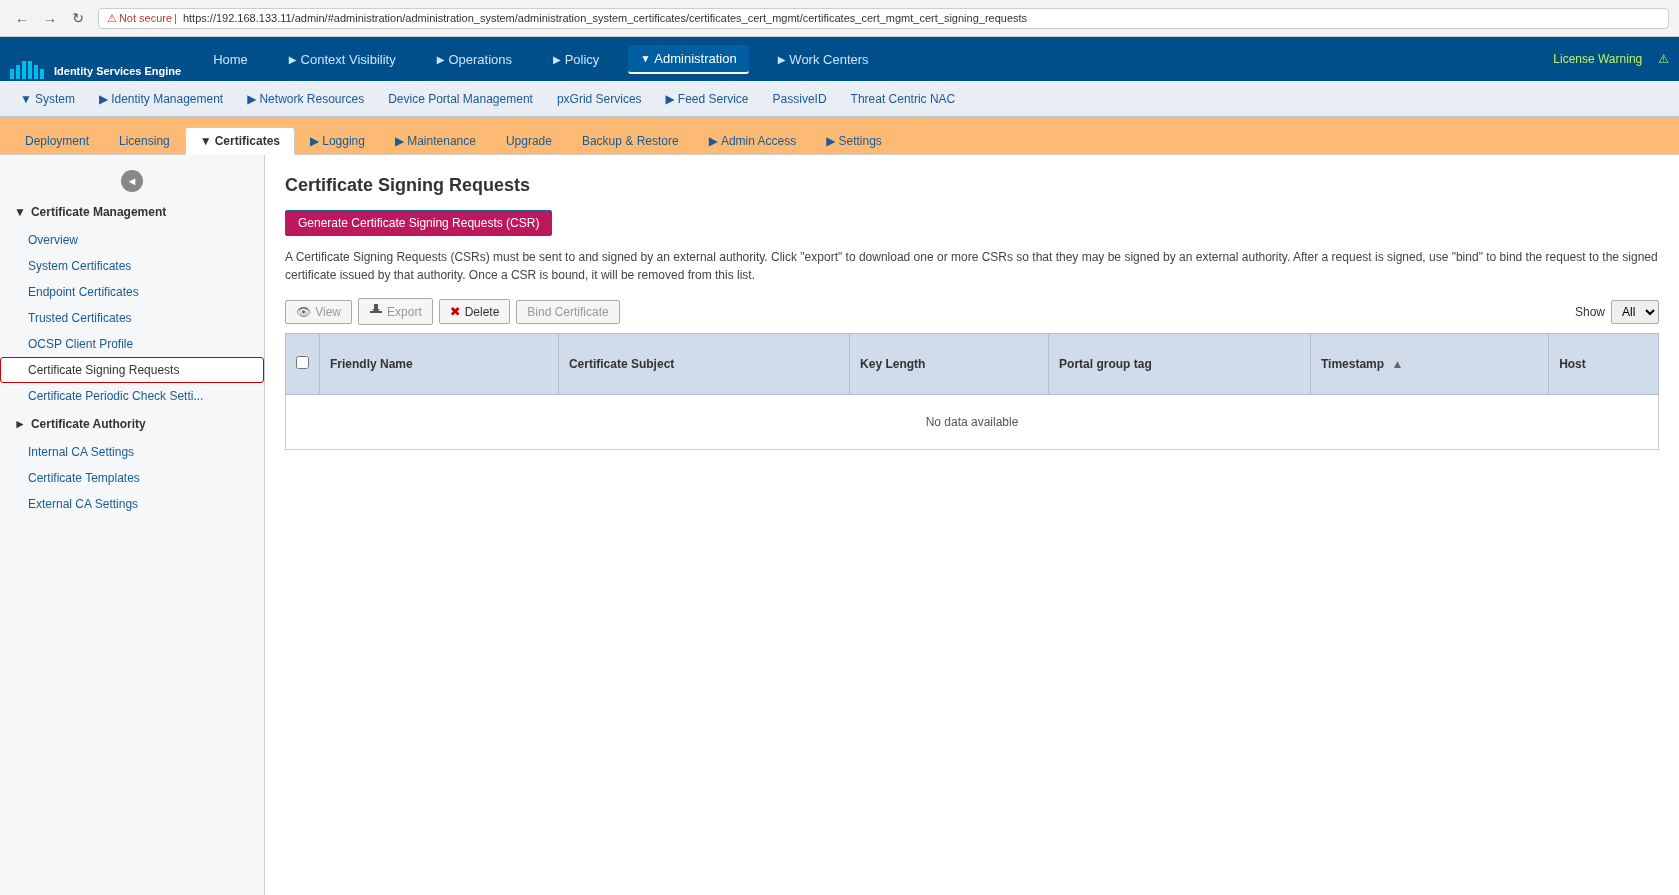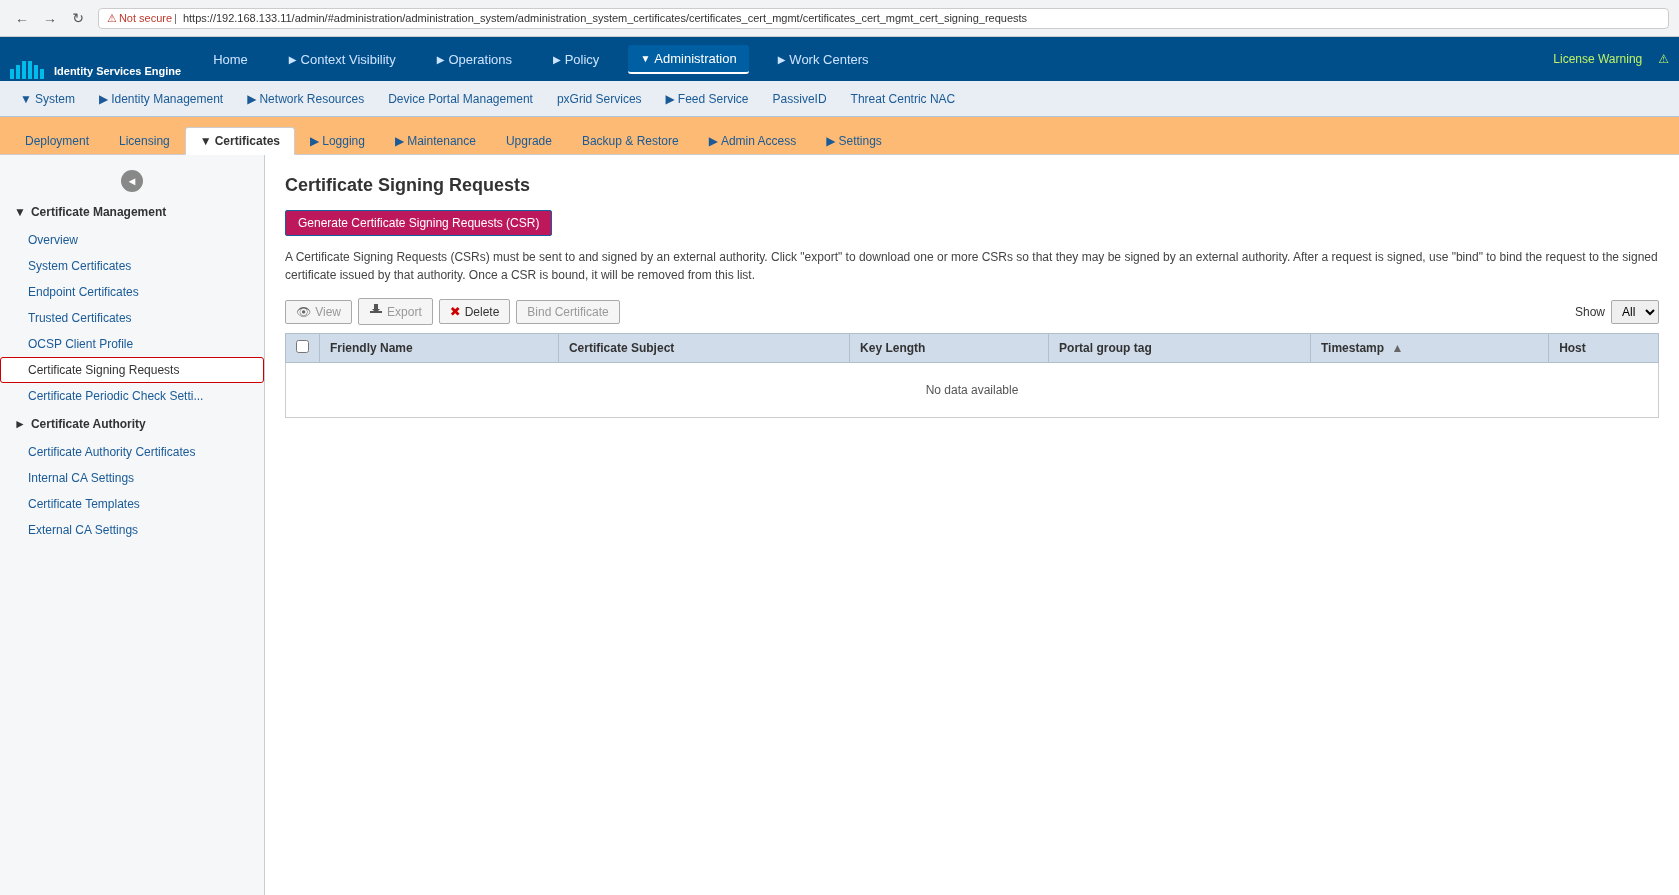--- a/index.html
+++ b/index.html
@@ -154,21 +154,21 @@
     .toolbar-btn.disabled { color: #999; cursor: default; }
     .toolbar-btn.delete-btn { color: #333; }
     .show-label { margin-left: auto; font-size: 12px; color: #333; }
     .show-select { padding: 3px 6px; border: 1px solid #aaa; font-size: 12px; border-radius: 2px; }
 
     
     .data-table {
       width: 100%; border-collapse: collapse; font-size: 12px;
     }
     .data-table th {
-      background: #d0dcea; border: 1px solid #b0bfcc; padding: 6px 10px;
+      background: #d0dcea; border: 1px solid #b0bfcc; padding: 22px 10px;
       text-align: left; font-weight: bold; color: #333; white-space: nowrap;
     }
     .data-table th.sortable { cursor: pointer; }
     .data-table td {
       border: 1px solid #ccc; padding: 6px 10px; color: #333;
     }
     .data-table .no-data {
       text-align: center; color: #555; padding: 20px;
     }
     .checkbox-col { width: 28px; text-align: center; }
@@ -332,23 +332,20 @@
     <div class="sidebar-item active">
       <span>Certificate Signing Requests</span>
     </div>
     <div class="sidebar-item">
       <span>Certificate Periodic Check Setti...</span>
     </div>
 
     <div class="sidebar-section-header">
       <span>►</span>
       <span>Certificate Authority</span>
-    </div>
-    <div class="sidebar-item">
-      <span>Certificate Authority Certificates</span>
     </div>
     <div class="sidebar-item">
       <span>Internal CA Settings</span>
     </div>
     <div class="sidebar-item">
       <span>Certificate Templates</span>
     </div>
     <div class="sidebar-item">
       <span>External CA Settings</span>
     </div>

